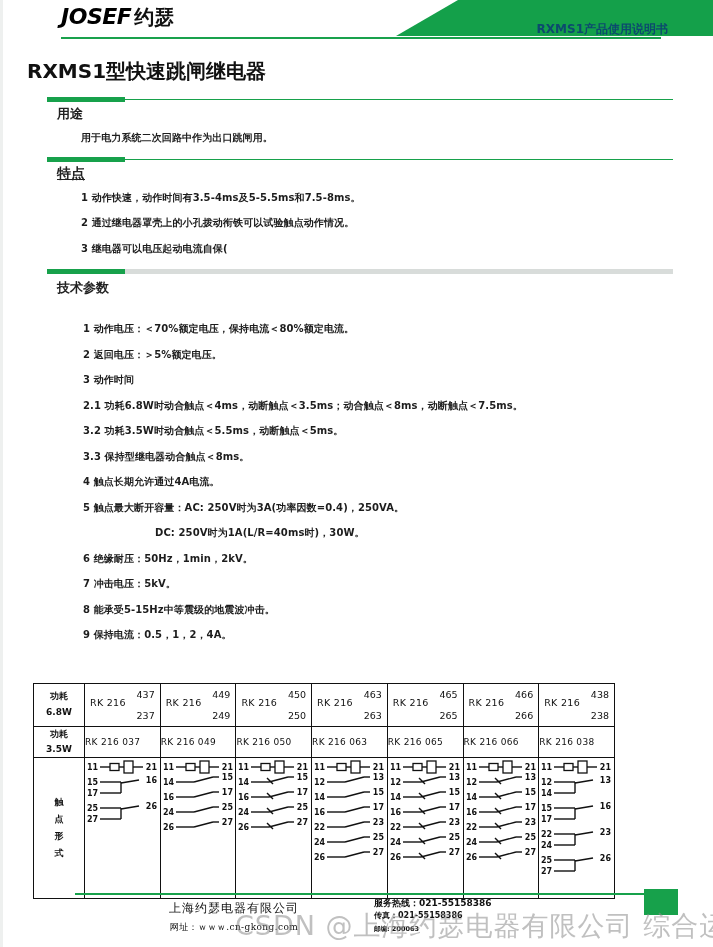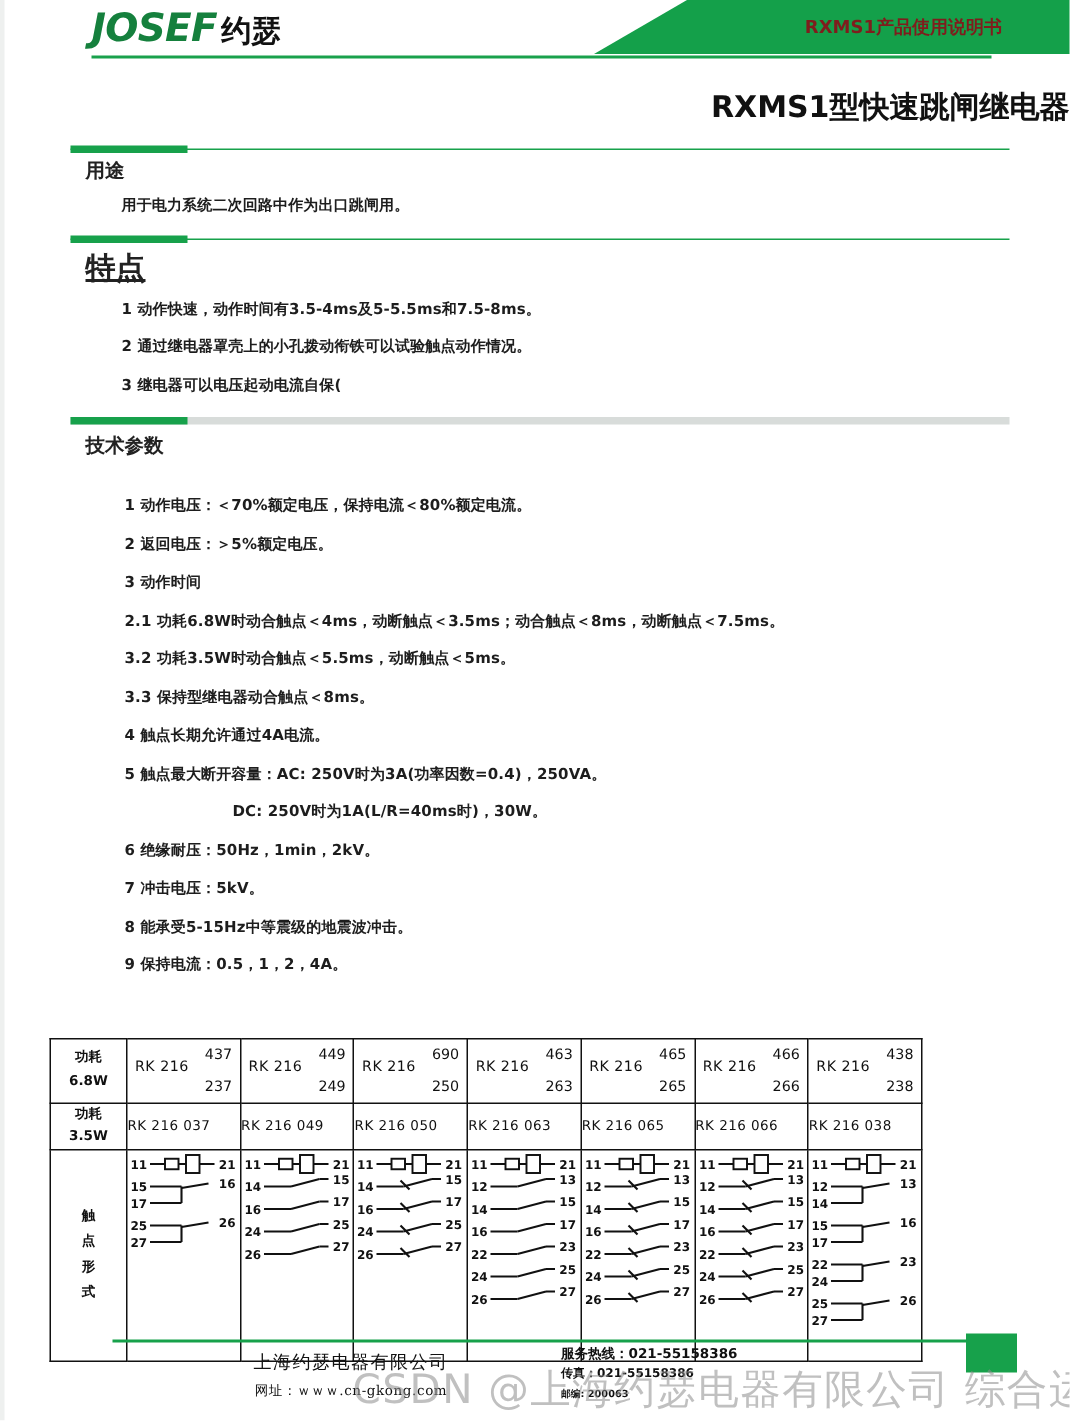--- a/index.html
+++ b/index.html
@@ -36,22 +36,22 @@
     left: 58px;
     top: 4px;
     display: flex;
     align-items: baseline;
     z-index: 3;
   }
   .logo-josef {
     font-family: "DejaVu Sans", "Liberation Sans", sans-serif;
     font-style: italic;
     font-weight: bold;
-    font-size: 26px;
-    color: #15803d;
+    font-size: 22px;
+    color: #000000;
     letter-spacing: -0.5px;
   }
   .logo-cn {
     font-weight: bold;
     font-size: 20px;
     color: #111;
     margin-left: 3px;
     letter-spacing: 0px;
   }
   .banner {
@@ -60,42 +60,42 @@
     top: 0;
     height: 36px;
     width: 320px;
     background: #14a04a;
     clip-path: polygon(62px 0, 100% 0, 100% 100%, 0 100%);
     z-index: 1;
   }
   .banner-text {
     position: absolute;
     right: 48px;
-    top: 10px;
+    top: 21px;
     font-size: 12px;
-    color: #7f1d1d;
+    color: #0c4a6e;
     font-weight: bold;
     letter-spacing: 0px;
     z-index: 2;
     white-space: nowrap;
   }
   .header-rule {
     position: absolute;
     left: 58px;
     top: 37px;
     width: 600px;
     height: 2px;
     background: #19a14c;
     z-index: 4;
   }
 
   
   .doc-title {
     margin-top: 18px;
-    text-align: right;
+    text-align: left;
     font-size: 20px;
     font-weight: bold;
     color: #111;
     letter-spacing: 0px;
     padding-left: 24px;
   }
 
   
   .section {
     margin-left: 44px;
@@ -124,21 +124,21 @@
     top: -2px;
   }
   .sec-title {
     font-size: 13px;
     color: #222;
     margin: 5px 0 0 10px;
     font-weight: bold;
   }
   .sec-title.bold {
     font-weight: bold;
-    font-size: 20px;
+    font-size: 14px;
     text-decoration: underline;
   }
   .sec-body {
     margin: 9px 0 0 34px;
   }
   .para {
     font-size: 10px;
     font-weight: bold;
     color: #1d1d1d;
     margin-bottom: 13px;
@@ -366,21 +366,21 @@
           <span class="n1">437</span>
           <span class="n2">237</span>
         </td>
         <td class="code-split">
           <span class="pre">RK 216</span>
           <span class="n1">449</span>
           <span class="n2">249</span>
         </td>
         <td class="code-split">
           <span class="pre">RK 216</span>
-          <span class="n1">690</span>
+          <span class="n1">450</span>
           <span class="n2">250</span>
         </td>
         <td class="code-split">
           <span class="pre">RK 216</span>
           <span class="n1">463</span>
           <span class="n2">263</span>
         </td>
         <td class="code-split">
           <span class="pre">RK 216</span>
           <span class="n1">465</span>

